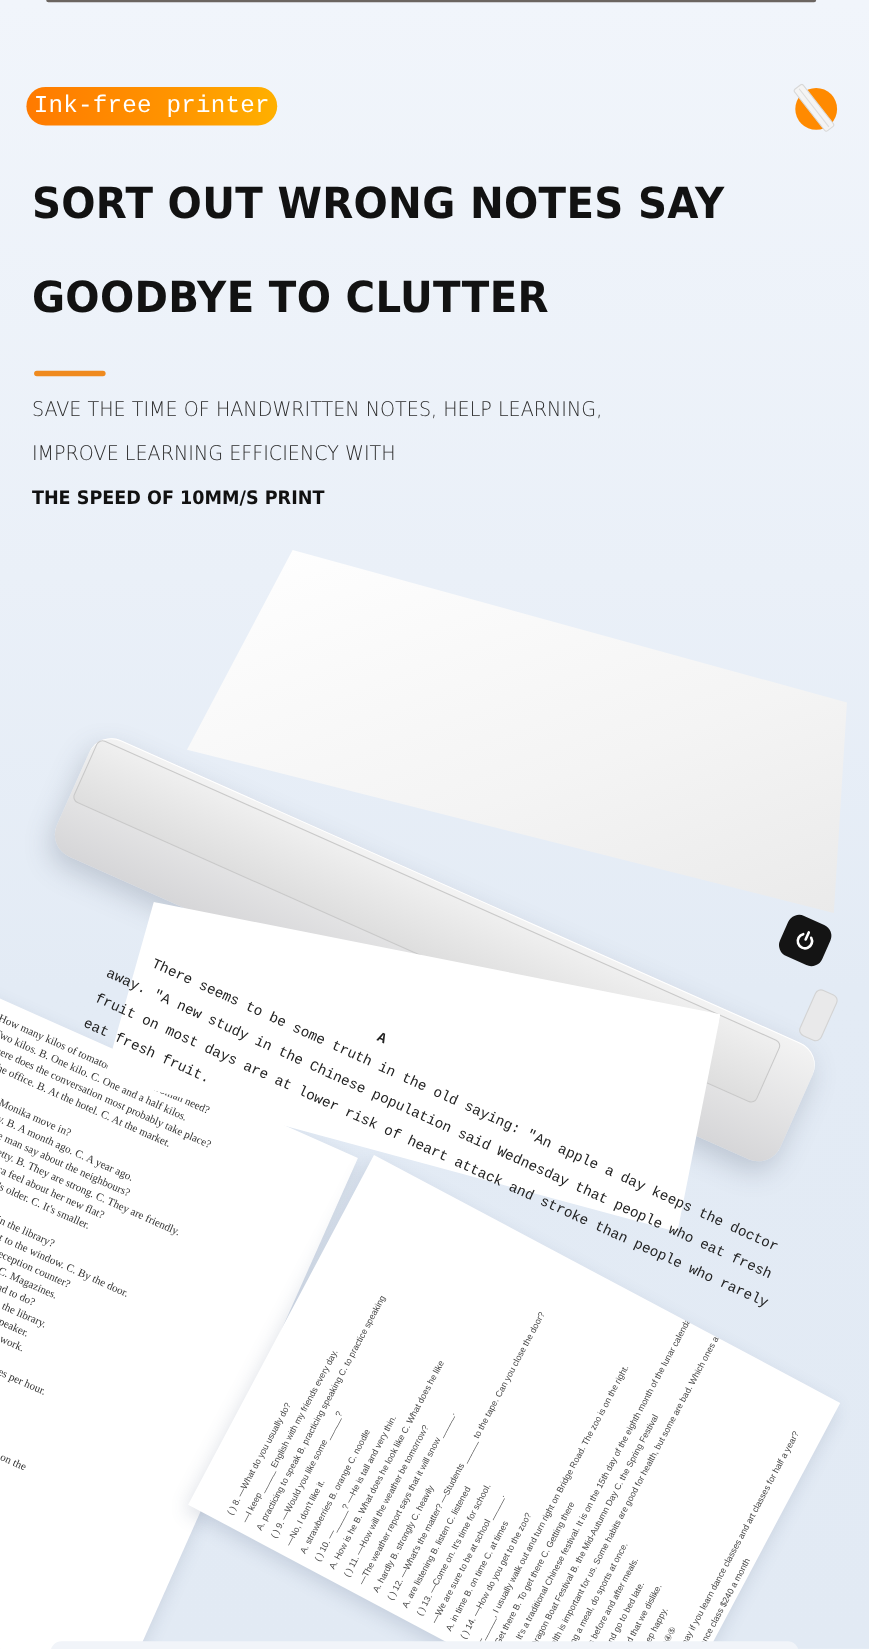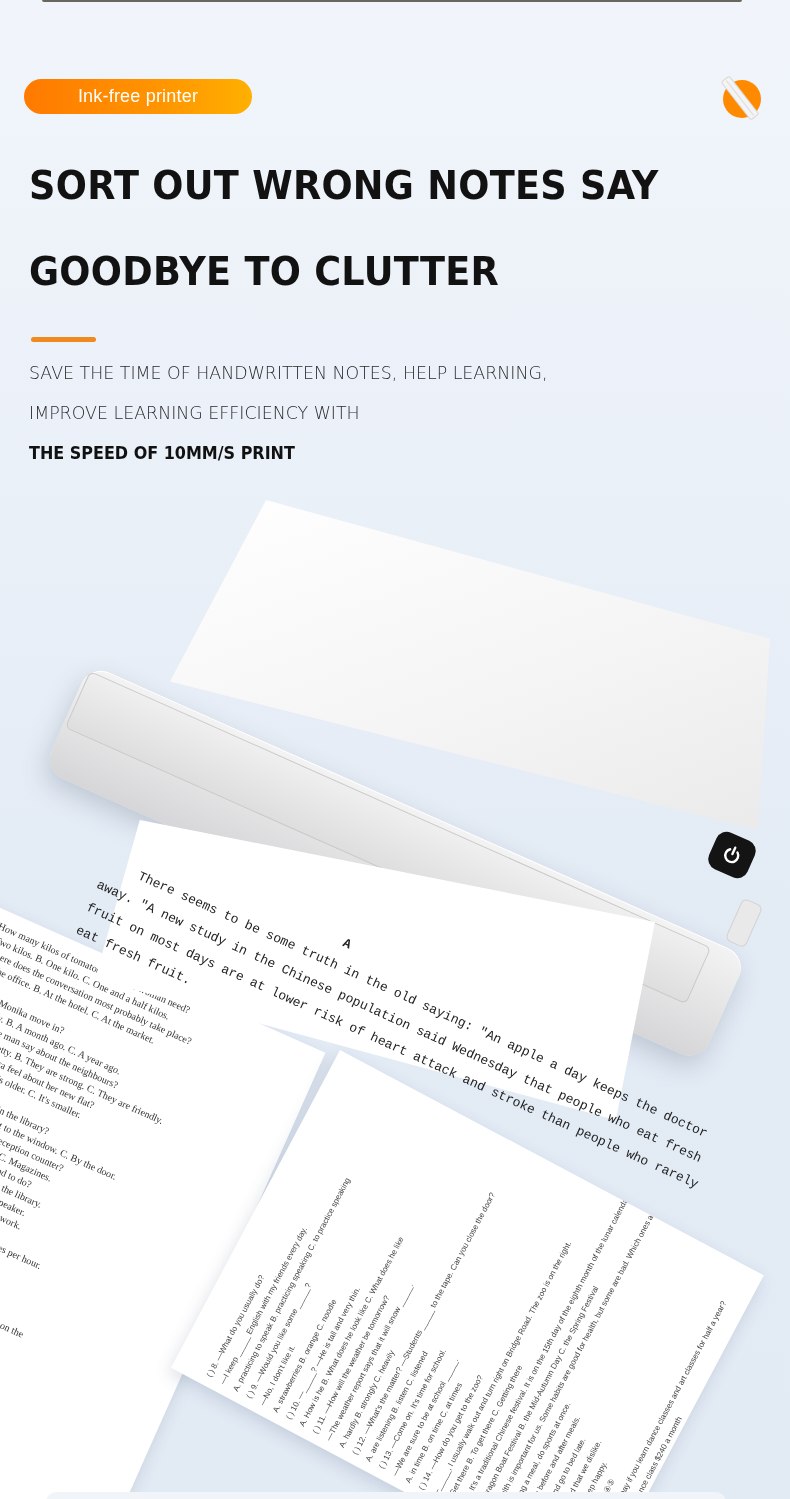--- a/index.html
+++ b/index.html
@@ -11,21 +11,21 @@
     color: #111;
   }
   .top-rule {
     position: absolute; left: 42px; top: 0; width: 700px; height: 2px;
     background: #6b6560; border-radius: 0 0 2px 2px;
   }
   .pill {
     position: absolute; left: 24px; top: 79px; width: 228px; height: 35px;
     border-radius: 18px;
     background: linear-gradient(90deg, #ff7a00 0%, #ff9500 60%, #ffb000 100%);
-    color: #fff; font-family: Liberation Sans, sans-serif; font-size: 18px;
+    color: #fff; font-family: Liberation Mono, monospace; font-size: 22px;
     line-height: 35px; text-align: center; letter-spacing: 0.2px;
   }
   .brand-mark {
     position: absolute; left: 718px; top: 76px; width: 44px; height: 44px;
   }
   .headline {
     position: absolute; left: 29px; font-family: "DejaVu Sans", sans-serif;
     font-weight: bold; font-size: 39px; letter-spacing: 0.3px; color: #121212;
     transform: scaleX(0.94); transform-origin: left center; white-space: nowrap;
   }

